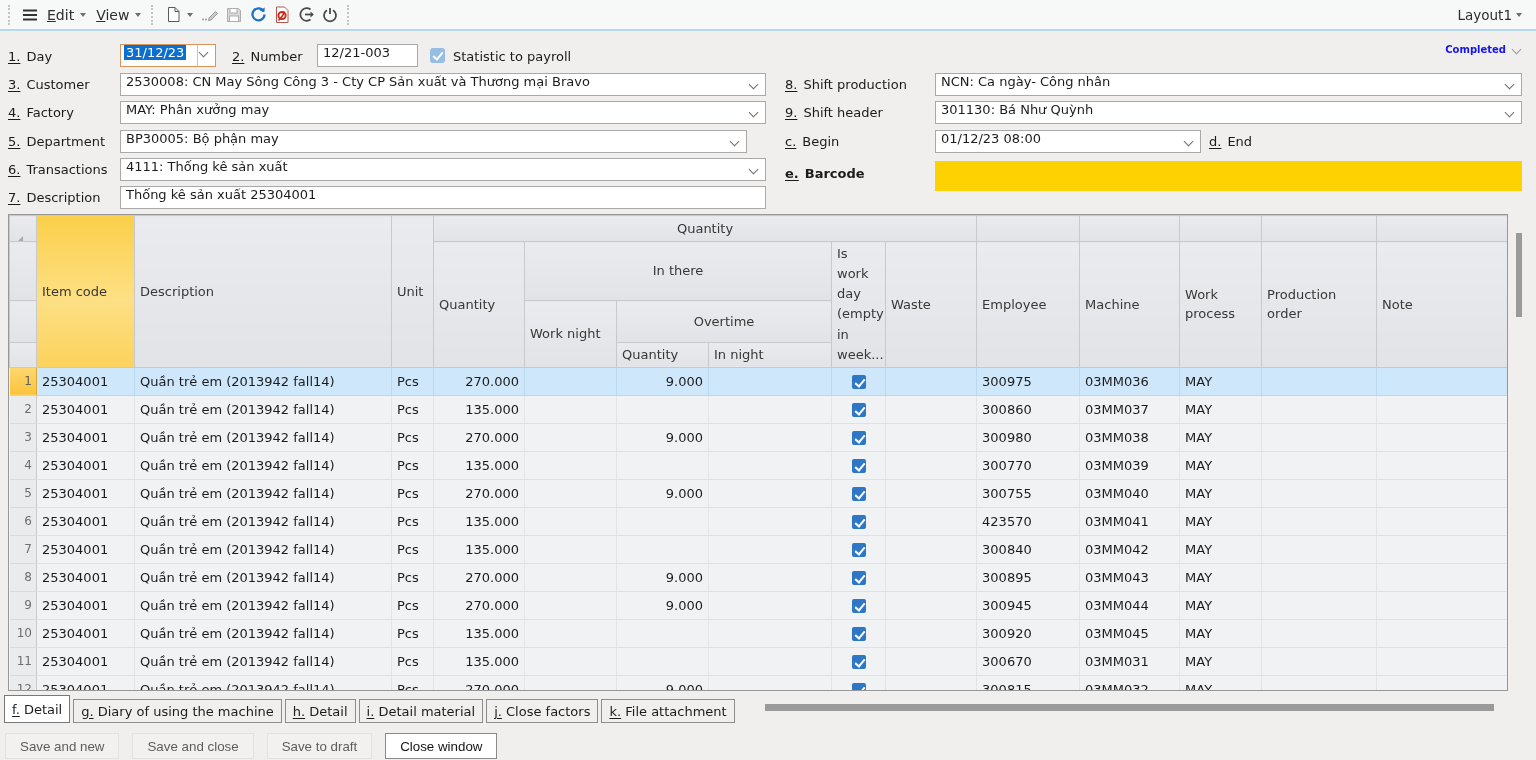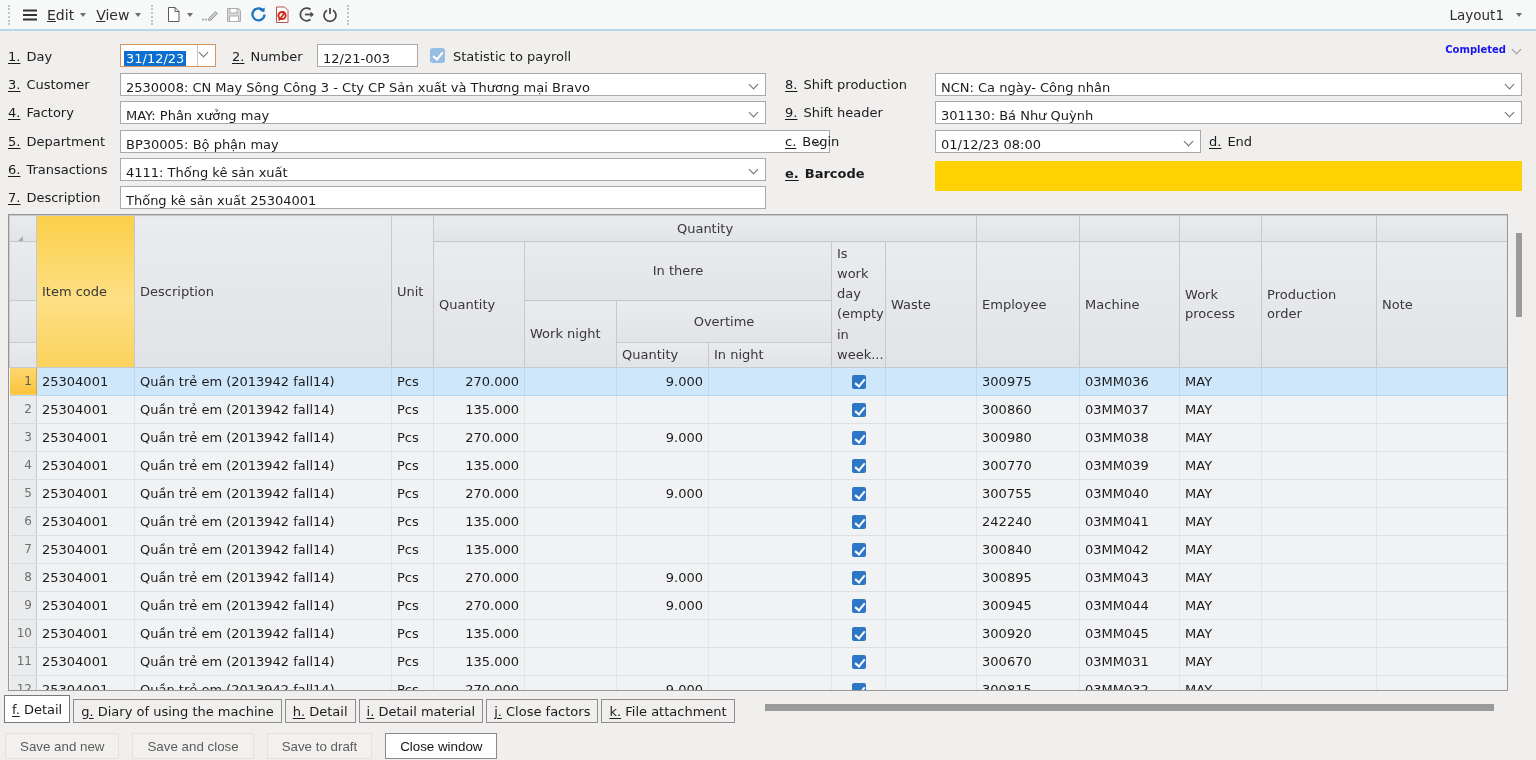--- a/index.html
+++ b/index.html
@@ -6,28 +6,28 @@
   body{font-family:"DejaVu Sans","Liberation Sans",sans-serif;font-size:13px;color:#1c1c1c;}
   .app{position:relative;width:1536px;height:760px;background:#f0efed;overflow:hidden;}
 
   
   .toolbar{position:absolute;left:0;top:0;width:100%;height:31px;background:#f7f8f8;
            border-bottom:2px solid #b5d9e8;display:flex;align-items:center;box-sizing:border-box;padding-left:3px;}
   .grip{width:3px;height:20px;border-left:2px dotted #c3c3c3;margin:0 5px;}
   .tb-item{display:flex;align-items:center;gap:4px;padding:2px 5px;color:#2e2e2e;font-size:14px;cursor:default;}
   .caret{width:0;height:0;border-left:3.5px solid transparent;border-right:3.5px solid transparent;border-top:4px solid #6e6e6e;margin-left:2px;}
   .tb-ico{display:flex;align-items:center;justify-content:center;width:24px;height:24px;}
-  .tb-right{margin-left:auto;display:flex;align-items:center;gap:10px;padding-right:14px;}
+  .tb-right{margin-left:auto;display:flex;align-items:center;gap:2px;padding-right:14px;}
   .layout-lbl{font-size:13.5px;color:#2e2e2e;}
 
   
   .lbl{position:absolute;height:23px;display:flex;align-items:center;gap:6px;color:#1b1b1b;}
   .pfx{text-decoration:underline;text-underline-offset:2px;}
   .field,.combo{position:absolute;height:23px;background:#fff;border:1px solid #a9a9a9;box-sizing:border-box;
-                display:flex;align-items:flex-end;padding:0 22px 0 5px;white-space:nowrap;overflow:hidden;}
+                display:flex;align-items:flex-start;padding:0 22px 0 5px;white-space:nowrap;overflow:hidden;}
   .field{padding-right:5px;}
   .chev{display:inline-block;width:6px;height:6px;border-right:1.4px solid #6f6f6f;border-bottom:1.4px solid #6f6f6f;transform:rotate(45deg);}
   .combo .chev{position:absolute;right:8px;top:7px;}
   .combo-day{border:1px solid #d7955b;padding:0 20px 0 3px;}
   .ddbtn{position:absolute;right:0;top:0;bottom:0;width:17px;border-left:1px solid #c5c5c5;background:#fff;
          display:flex;align-items:center;justify-content:center;}
   .ddbtn .chev{margin-top:-3px;}
   .sel-text{background:#0a6fd0;color:#fff;padding:0 2px;}
   .checkbox{position:absolute;width:15px;height:15px;border-radius:3px;background:#96bee2;}
   .checkbox:after,.cb:after{content:"";position:absolute;left:5px;top:2px;width:4px;height:8px;
@@ -192,21 +192,21 @@
     </div>
   <div class="combo" style="left:120px;top:101px;width:646px;">
       <span>MAY: Phân xưởng may</span>
       <span class="chev"></span>
     </div>
 
   <div class="lbl" style="left:8px;top:130px;">
       <span class="pfx">5.</span>
       <span>Department</span>
     </div>
-  <div class="combo" style="left:120px;top:130px;width:710px;">
+  <div class="combo" style="left:120px;top:130px;width:627px;">
       <span>BP30005: Bộ phận may</span>
       <span class="chev"></span>
     </div>
 
   <div class="lbl" style="left:8px;top:158px;">
       <span class="pfx">6.</span>
       <span>Transactions</span>
     </div>
   <div class="combo" style="left:120px;top:158px;width:646px;">
       <span>4111: Thống kê sản xuất</span>
@@ -407,21 +407,21 @@
             <td class="rn">6</td>
             <td>25304001</td>
             <td>Quần trẻ em (2013942 fall14)</td>
             <td>Pcs</td>
             <td class="r">135.000</td>
             <td class="r"></td>
             <td class="r"></td>
             <td class="r"></td>
             <td class="c"><span class="cb"></span></td>
             <td class="r"></td>
-            <td>242240</td>
+            <td>423570</td>
             <td>03MM041</td>
             <td>MAY</td>
             <td></td>
             <td></td>
           </tr>
           <tr>
             <td class="rn">7</td>
             <td>25304001</td>
             <td>Quần trẻ em (2013942 fall14)</td>
             <td>Pcs</td>

